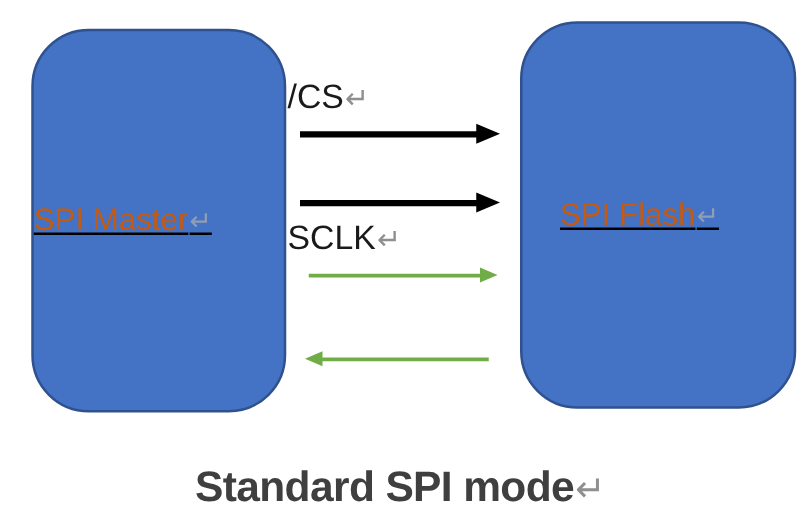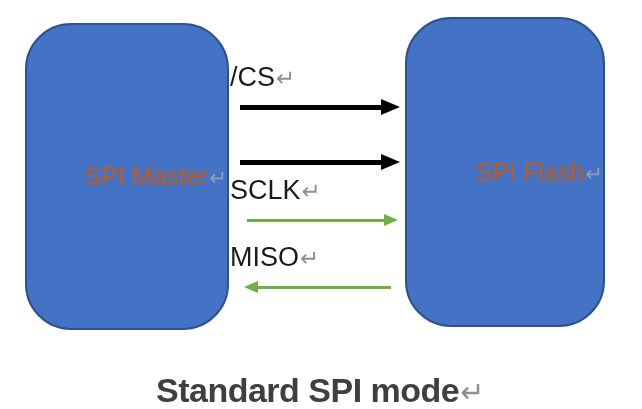--- a/index.html
+++ b/index.html
@@ -16,24 +16,25 @@
     overflow: hidden;
   }
   .node {
     position: absolute;
     background: #4472C4;
     border: 2px solid #2F528F;
     border-radius: 46px;
     box-sizing: border-box;
     display: flex;
     align-items: center;
-    justify-content: flex-end;
+    justify-content: flex-start;
+    text-decoration: underline;
   }
   #master-node { left: 25px; top: 23px; width: 204px; height: 307px; }
-  #flash-node  { left: 405px; top: 17px; width: 200px; height: 310px; }
+  #flash-node  { left: 416px; top: 17px; width: 221px; height: 310px; padding-left: 30px; }
   .node-label {
     color: #C55A11;
     font-size: 25px;
     white-space: nowrap;
   }
   .return-mark {
     color: #8f8f8f;
     font-size: 0.85em;
     margin-left: 1px;
   }
@@ -124,21 +125,20 @@
   <div class="arrow black" id="sclk-arrow">
     <div class="shaft"></div>
     <div class="head"></div>
   </div>
 
   <div class="arrow green" id="mosi-arrow">
     <div class="shaft"></div>
     <div class="head-right"></div>
   </div>
 
-  <div class="signal-label" id="miso-label"><span>MISO</span><span class="return-mark">↵</span></div>
   <div class="arrow green" id="miso-arrow">
     <div class="shaft"></div>
     <div class="head-left"></div>
   </div>
 
   <div id="diagram-title"><span>Standard SPI mode</span><span class="return-mark">↵</span></div>
 
 </div>
 
 </body></html>

